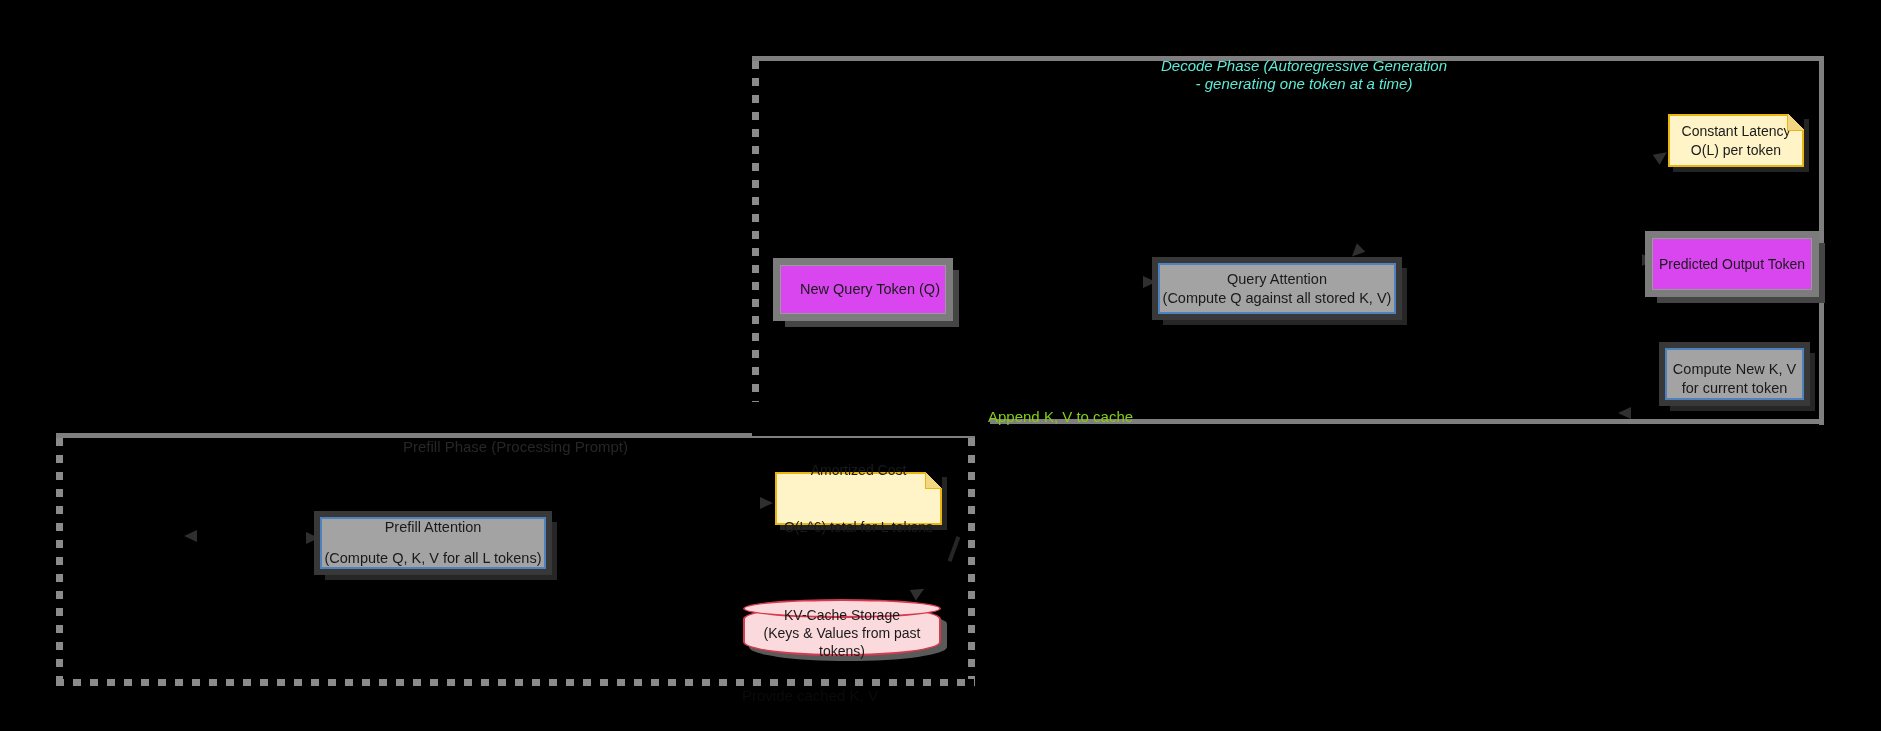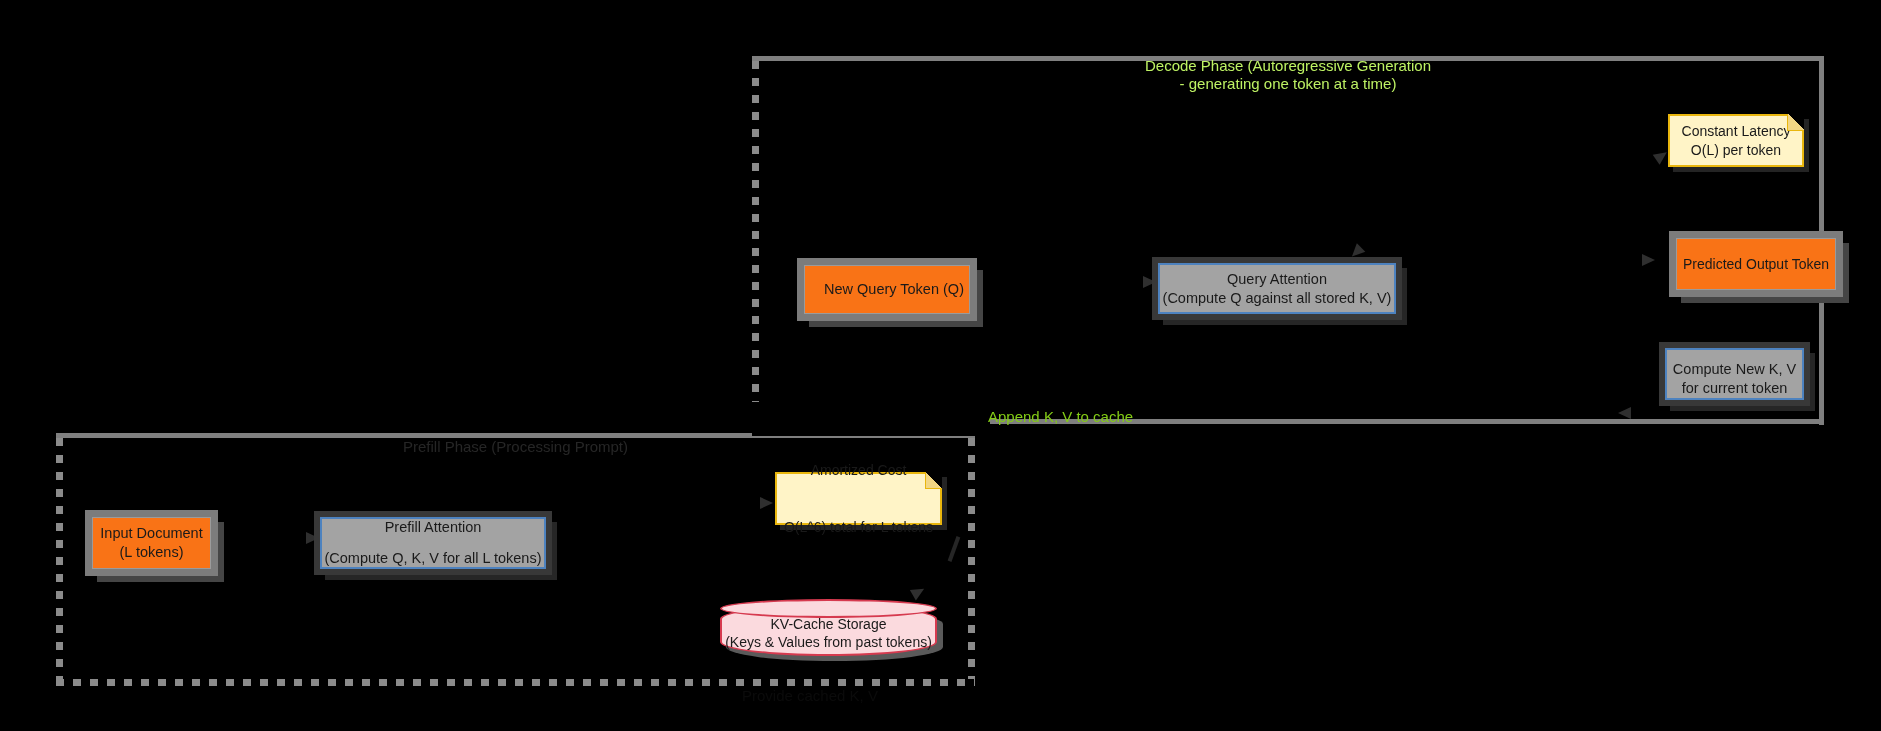--- a/index.html
+++ b/index.html
@@ -10,22 +10,22 @@
   .solidh{position:absolute;height:5px;background:#7f7f7f;z-index:1;}
   .solidv{position:absolute;width:5px;background:#7f7f7f;z-index:1;}
   .dotv{position:absolute;width:7px;z-index:1;
         background:repeating-linear-gradient(180deg,#8b8b8b 0 8px,transparent 8px 17px);}
   .doth{position:absolute;height:7px;z-index:1;
         background:repeating-linear-gradient(90deg,#8b8b8b 0 8px,transparent 8px 17px);}
   .cluster-title{position:absolute;z-index:2;text-align:center;font-size:15px;line-height:18px;}
   
   .node{position:absolute;z-index:5;display:flex;flex-direction:column;align-items:center;
         justify-content:center;text-align:center;color:#1a1a1a;font-size:14.5px;line-height:19px;}
-  .node-gray{background:#f97316;border:1px solid #9b9b9b;
-        box-shadow:0 0 0 7px #7c7c7c,9px 9px 0 4px #454545;margin-left:24px;}
+  .node-gray{background:#d946ef;border:1px solid #9b9b9b;
+        box-shadow:0 0 0 7px #7c7c7c,9px 9px 0 4px #454545;}
   .node-green{background:#a3a3a3;border:2px solid #4d82bf;
         box-shadow:0 0 0 6px #383838,8px 8px 0 3px #262626;}
   .note{background:#fff4c7;border:2px solid #e9b60d;box-shadow:5px 5px 0 0 #242424;font-size:14px;}
   .note-fold{position:absolute;top:-2px;right:-2px;width:16px;height:16px;
         background:linear-gradient(225deg,#000 0 50%,#f2d684 50% 100%);
         border-left:1px solid #e9b60d;border-bottom:1px solid #e9b60d;}
   
   .cyl{position:absolute;z-index:5;}
   .cyl-body{position:absolute;left:0;right:0;top:7px;bottom:0;background:#fbdade;
         border:2px solid #d63a4f;border-radius:50% / 14px;box-shadow:6px 5px 0 0 #5a5a5a;}
@@ -44,55 +44,51 @@
 </head>
 <body>
 
 <div id="canvas">
 
   <div class="solidh" style="left:752px;top:56px;width:1072px;"></div>
   <div class="solidv" style="left:1819px;top:56px;height:369px;"></div>
   <div class="solidh" style="left:988px;top:419px;width:836px;"></div>
   <div class="dotv" style="left:752px;top:61px;height:360px;"></div>
 
-  <div class="cluster-title" style="left:752px;top:57px;width:1072px;color:#bef264;">
+  <div class="cluster-title" style="left:768px;top:57px;width:1072px;color:#5eead4;font-style:italic;">
     <div>Decode Phase (Autoregressive Generation</div>
     <div>- generating one token at a time)</div>
   </div>
 
   <div class="solidh" style="left:56px;top:433px;width:919px;"></div>
   <div class="dotv" style="left:56px;top:438px;height:248px;"></div>
   <div class="doth" style="left:56px;top:679px;width:919px;"></div>
   <div class="dotv" style="left:968px;top:438px;height:241px;"></div>
 
   <div class="cluster-title" style="left:56px;top:438px;width:919px;color:#262626;text-align:center;">
     <div>Prefill Phase (Processing Prompt)</div>
   </div>
 
   <div class="edge-backdrop" style="left:752px;top:402px;width:238px;height:34px;"></div>
   <div class="edge-label" style="left:988px;top:408px;color:#84cc16;">Append K, V to cache</div>
   <div class="edge-label" style="left:742px;top:687px;color:#0b0b0b;background:#000;">Provide cached K, V</div>
 
-  <div class="node node-gray" style="left:68px;top:517px;width:117px;height:50px;">
-    <div>Input Document</div>
-    <div>(L tokens)</div>
-  </div>
 
   <div class="node node-green" style="left:320px;top:517px;width:222px;height:48px;gap:12px;">
     <div>Prefill Attention</div>
     <div>(Compute Q, K, V for all L tokens)</div>
   </div>
 
   <div class="node note" style="left:775px;top:472px;width:163px;height:49px;gap:38px;">
     <div class="note-fold"></div>
     <div>Amortized Cost</div>
     <div>O(L^6) total for L tokens</div>
   </div>
 
-  <div class="cyl" style="left:720px;top:598px;width:217px;height:58px;">
+  <div class="cyl" style="left:743px;top:598px;width:198px;height:58px;">
     <div class="cyl-body"></div>
     <div class="cyl-lid"></div>
     <div class="cyl-text">
       <div>KV-Cache Storage</div>
       <div>(Keys &amp; Values from past tokens)</div>
     </div>
   </div>
 
   <div class="node node-gray" style="left:780px;top:265px;width:150px;height:47px;padding-left:14px;">
     <div>New Query Token (Q)</div>

